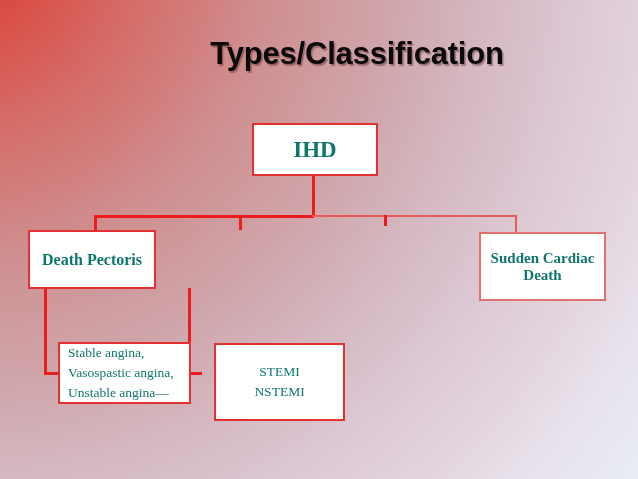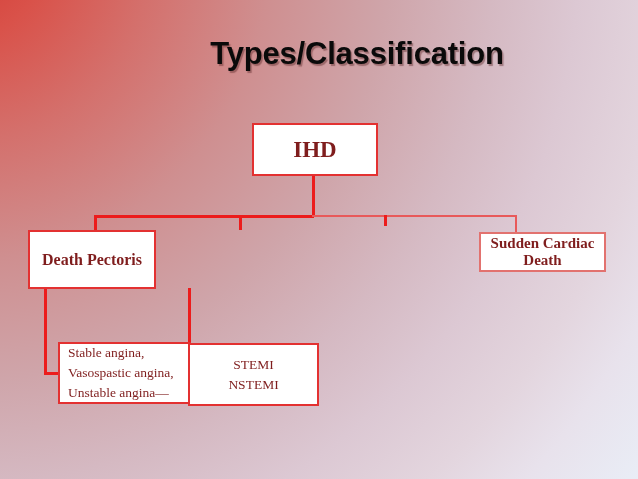--- a/index.html
+++ b/index.html
@@ -53,21 +53,21 @@
   
   .node {
     position: absolute;
     box-sizing: border-box;
     background: #ffffff;
     border: 2px solid #e33131;
     display: flex;
     align-items: center;
     justify-content: center;
     text-align: center;
-    color: #7f1d1d;
+    color: #0f766e;
     font-family: "Liberation Serif", serif;
   }
   .node.soft-border {
     border-color: #e2726f;
   }
   .node .txt {
     display: block;
     white-space: pre-line;
   }
 
@@ -109,29 +109,29 @@
   <div class="node lvl0" style="left:252px; top:123px; width:126px; height:53px;">
     <span class="txt">IHD</span>
   </div>
 
   <div class="node lvl1" style="left:28px; top:230px; width:128px; height:59px;">
     <span class="txt">Death Pectoris</span>
   </div>
 
 
 
-  <div class="node lvl1 small soft-border" style="left:479px; top:232px; width:127px; height:40px;">
+  <div class="node lvl1 small soft-border" style="left:479px; top:232px; width:127px; height:69px;">
     <span class="txt">Sudden Cardiac
 Death</span>
   </div>
 
   <div class="node lvl2 left-align" style="left:58px; top:342px; width:133px; height:62px;">
     <span class="txt">Stable angina,
 Vasospastic angina,
 Unstable angina—</span>
   </div>
 
-  <div class="node lvl2" style="left:188px; top:343px; width:131px; height:63px;align-items:center;">
+  <div class="node lvl2" style="left:214px; top:343px; width:131px; height:78px;align-items:center;">
     <span class="txt">STEMI
 NSTEMI</span>
   </div>
 
 </div>
 
 </body></html>

